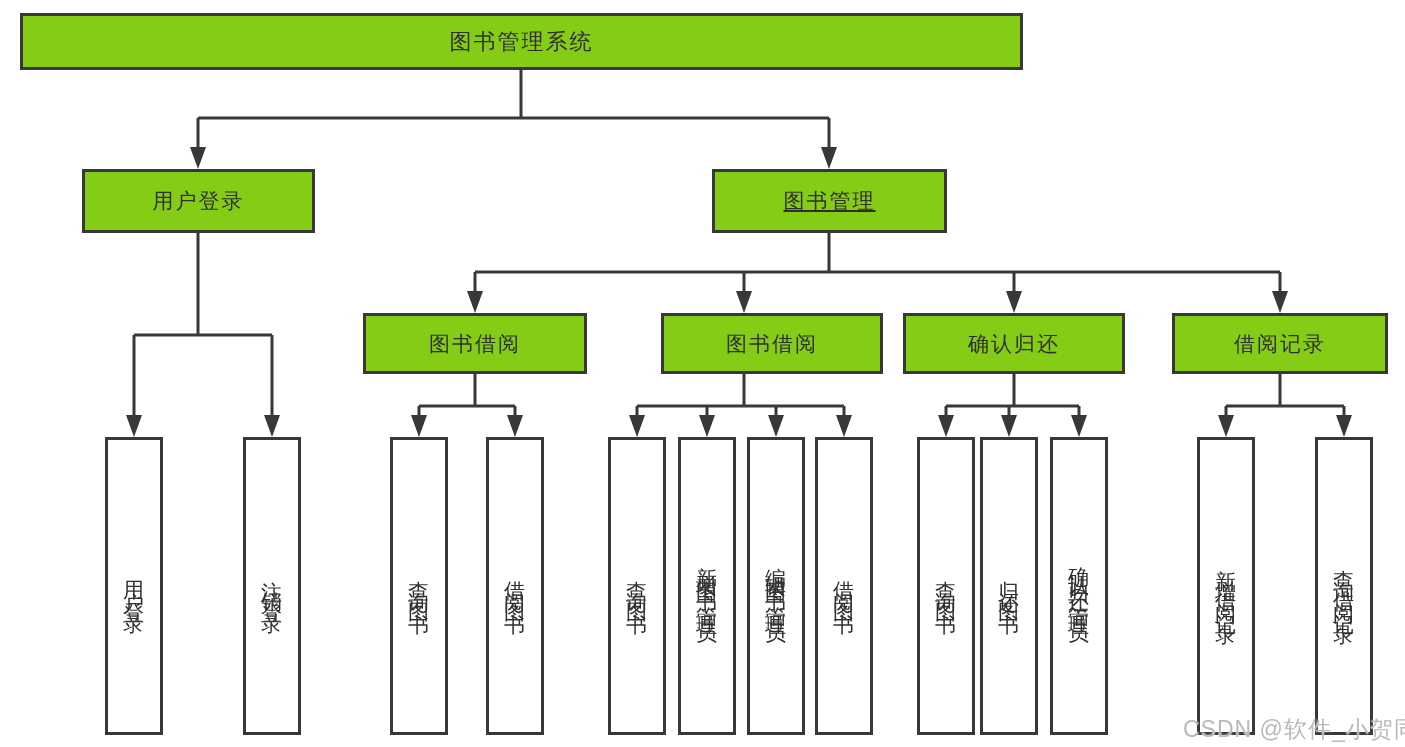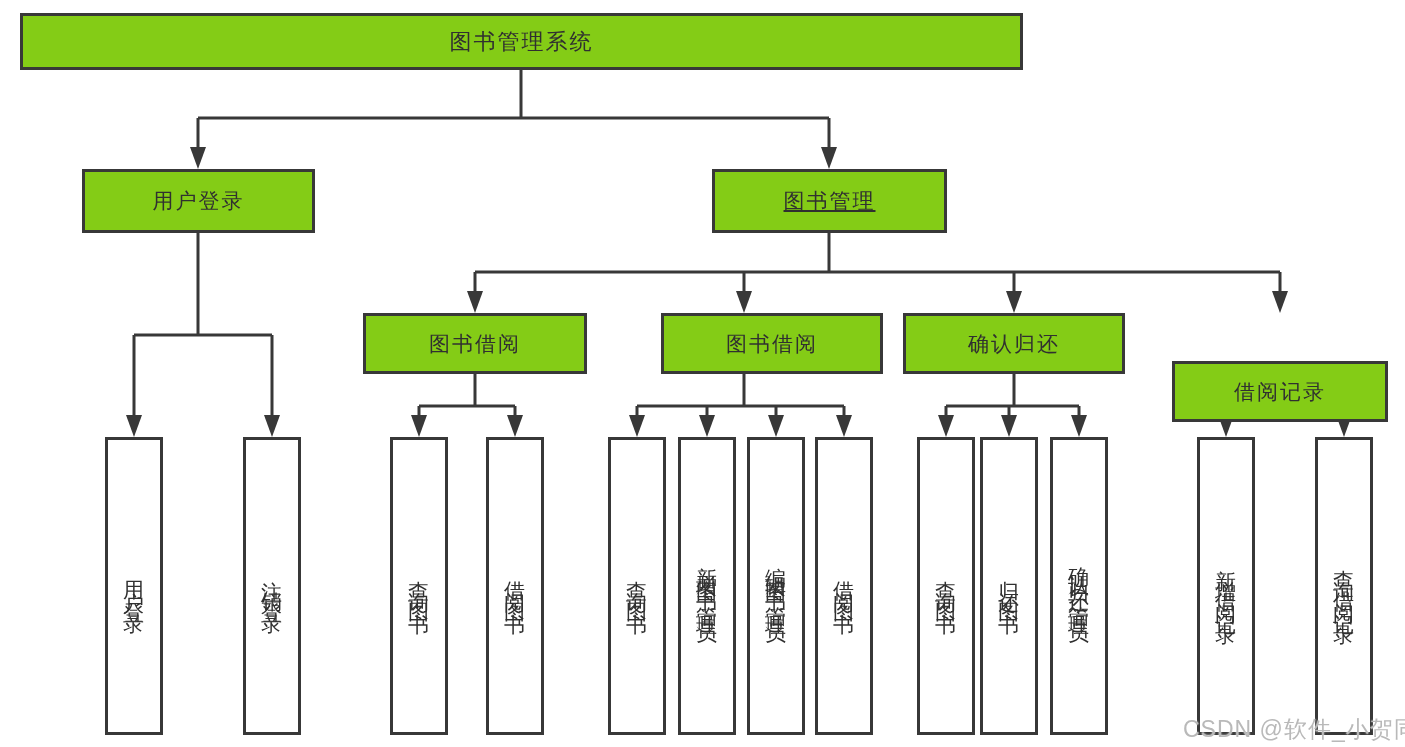--- a/index.html
+++ b/index.html
@@ -106,21 +106,21 @@
   </svg>
 
   <div class="node root" style="left:20px; top:13px; width:1003px; height:57px;">图书管理系统</div>
 
   <div class="node" style="left:82px; top:169px; width:233px; height:64px;">用户登录</div>
   <div class="node" style="left:712px; top:169px; width:235px; height:64px;text-decoration:underline;">图书管理</div>
 
   <div class="node" style="left:363px; top:313px; width:224px; height:61px;">图书借阅</div>
   <div class="node" style="left:633px; top:313px; width:222px; height:61px;margin-left:28px;">图书借阅</div>
   <div class="node" style="left:903px; top:313px; width:222px; height:61px;">确认归还</div>
-  <div class="node" style="left:1172px; top:313px; width:216px; height:61px;margin-top:48px;">借阅记录</div>
+  <div class="node" style="left:1172px; top:313px; width:216px; height:61px;">借阅记录</div>
 
   <div class="vnode" style="left:105px;">用户登录</div>
   <div class="vnode" style="left:243px;">注销登录</div>
 
   <div class="vnode" style="left:390px;">查询图书</div>
   <div class="vnode" style="left:486px;">借阅图书</div>
 
   <div class="vnode" style="left:608px;">查询图书</div>
   <div class="vnode" style="left:678px; letter-spacing:8px;">新增图书（管理员）</div>
   <div class="vnode" style="left:747px; letter-spacing:8px;">编辑图书（管理员）</div>

